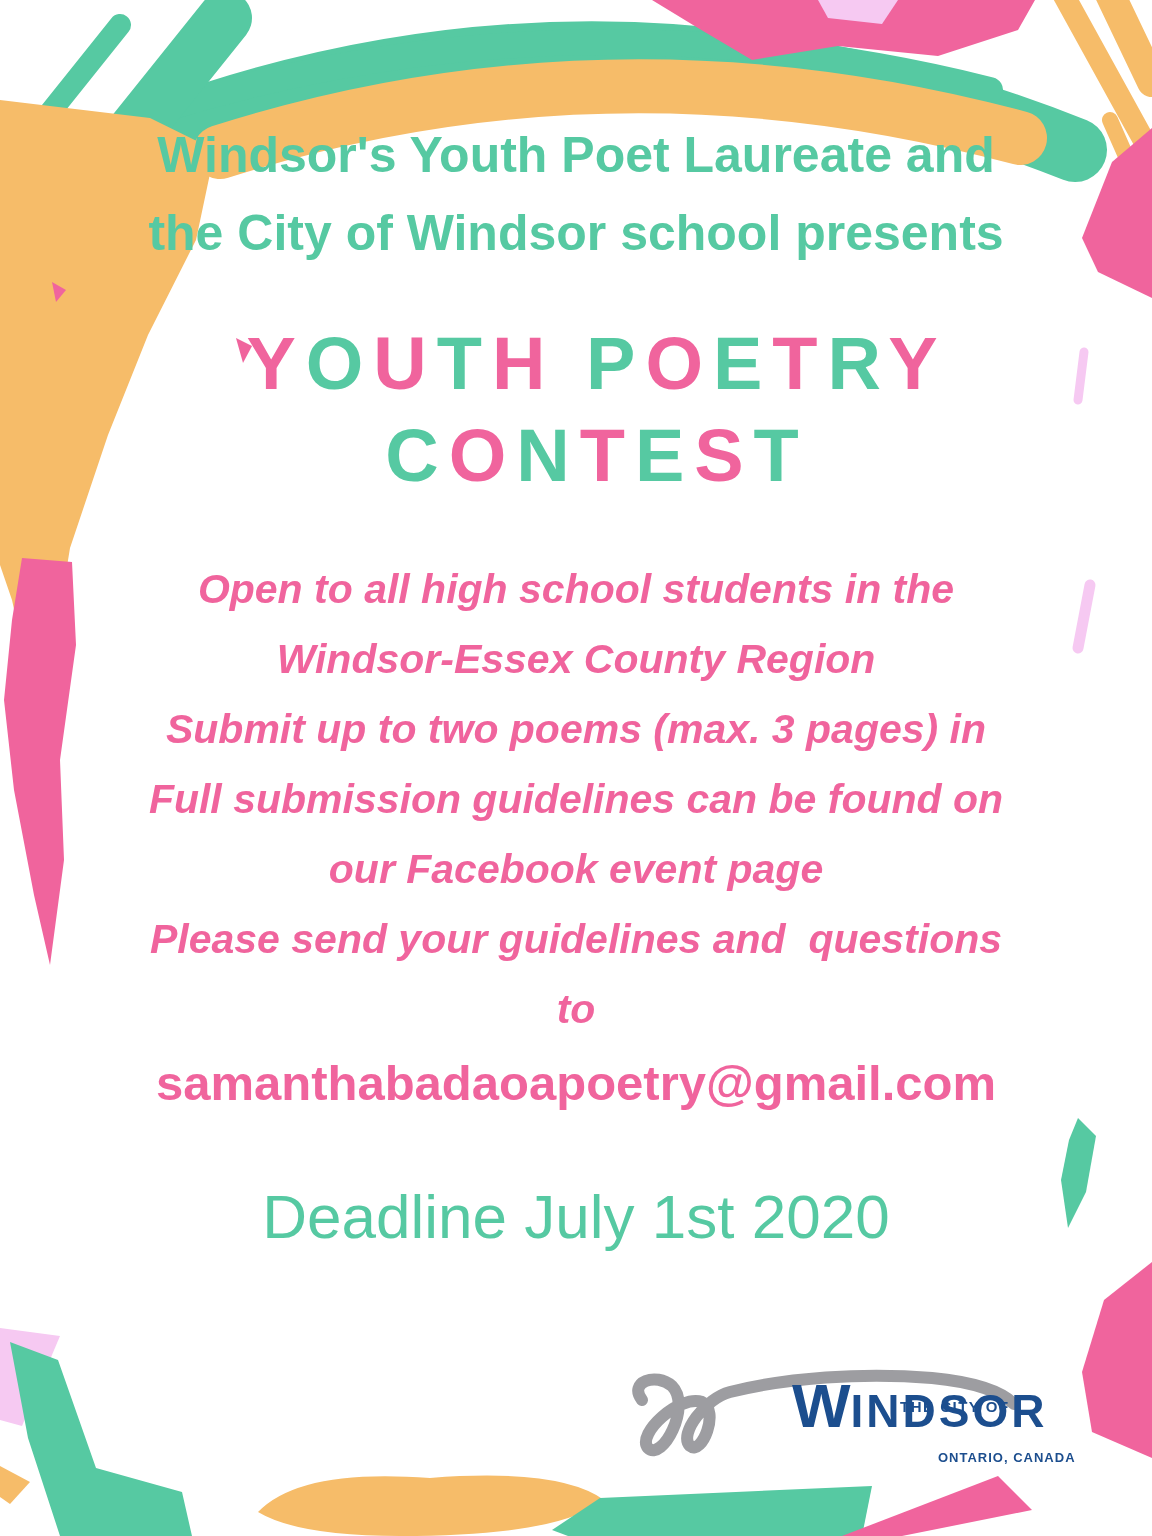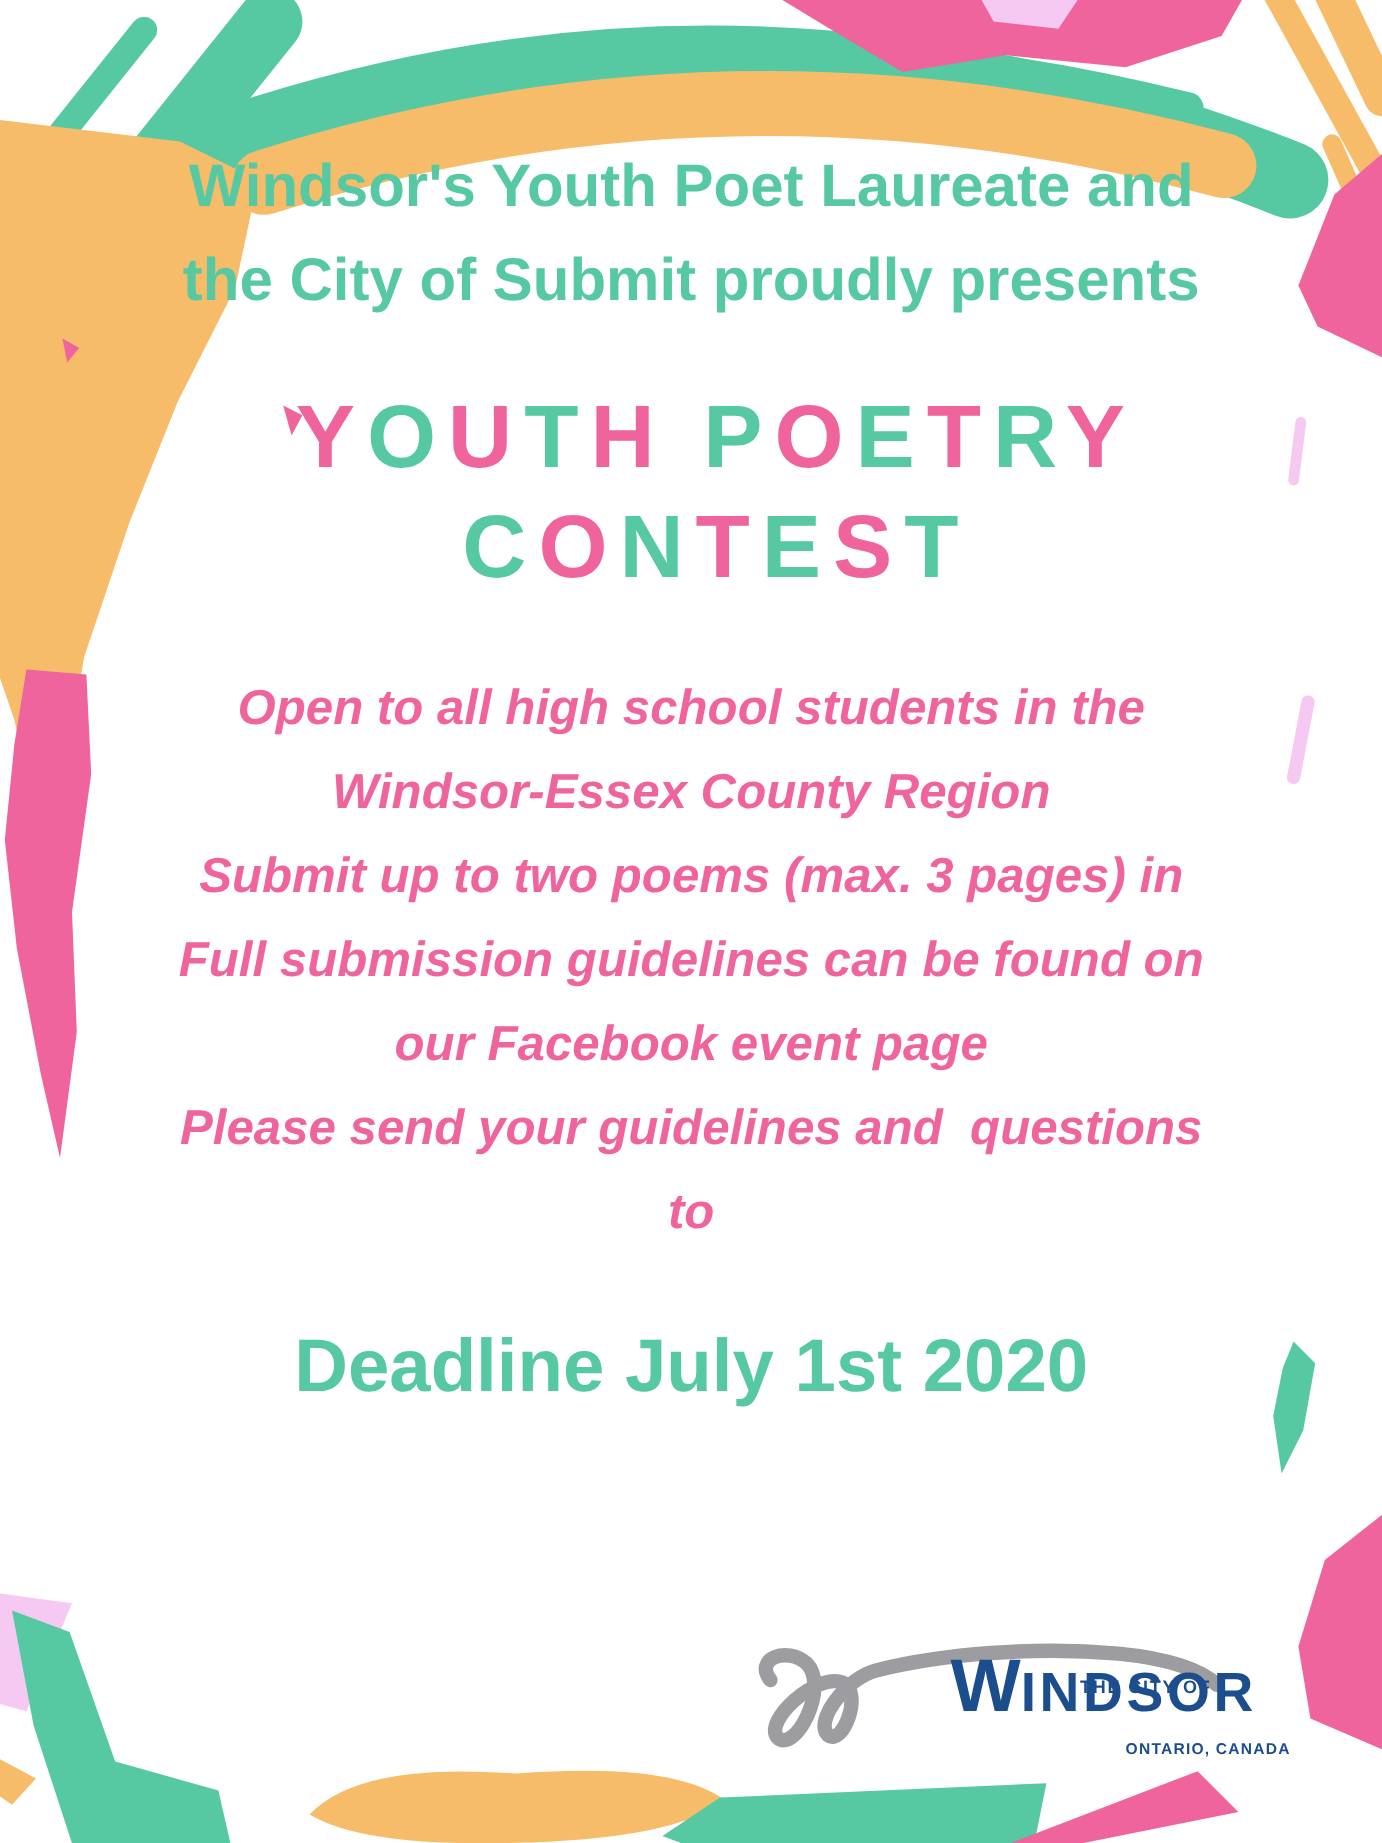--- a/index.html
+++ b/index.html
@@ -13,21 +13,21 @@
   .decor{position:absolute;inset:0;width:1152px;height:1536px;pointer-events:none;}
   .content{position:absolute;inset:0;text-align:center;}
   .intro{margin-top:116px;color:var(--teal,#56C9A2);font-size:50px;font-weight:700;line-height:78px;}
   .title{margin-top:46px;font-weight:800;font-size:74px;line-height:92px;letter-spacing:10px;padding-left:42px;}
   .title-line{white-space:pre;}
   .letter.pink{color:var(--pink,#F0649D);}
   .letter.teal{color:var(--teal,#56C9A2);}
   .body-block{margin-top:52px;color:var(--pink,#F0649D);font-weight:700;font-size:41px;line-height:70px;}
   .body-line{white-space:pre;font-style:italic;}
   .email-line{color:var(--pink,#F0649D);font-weight:700;font-size:49px;line-height:78px;white-space:pre;}
-  .deadline{margin-top:60px;color:var(--teal,#56C9A2);font-weight:700;font-size:62px;line-height:70px;}
+  .deadline{margin-top:60px;color:var(--teal,#56C9A2);font-weight:400;font-size:62px;line-height:70px;}
   .logo{position:absolute;left:600px;top:1368px;width:500px;height:120px;}
   .logo-swoosh-svg{position:absolute;left:0;top:0;}
   .logo-cityof{position:absolute;left:300px;top:30px;color:var(--navy,#1C4E8E);font-size:15px;font-weight:700;letter-spacing:1.5px;}
   .logo-word{position:absolute;left:192px;top:0;display:flex;align-items:baseline;color:var(--navy,#1C4E8E);}
   .logo-word .bigW{font-size:62px;font-weight:800;line-height:76px;}
   .logo-word .rest{font-size:46px;font-weight:800;letter-spacing:3px;}
   .logo-sub{position:absolute;left:338px;top:82px;color:var(--navy,#1C4E8E);font-size:13px;font-weight:700;letter-spacing:1px;}
 </style>
 </head>
 <body>
@@ -74,38 +74,39 @@
     <path d="M0 1466 L30 1482 L10 1504 L0 1497 Z" fill="var(--orange,#F6BC69)"></path>
 
     <path d="M552 1530 L600 1498 L872 1486 L862 1536 L568 1536 Z" fill="var(--teal,#56C9A2)"></path>
 
     <path d="M842 1536 L998 1476 L1032 1510 L902 1536 Z" fill="var(--pink,#F0649D)"></path>
   </svg>
 
   <div class="content">
     <div class="intro">
       <div>Windsor's Youth Poet Laureate and</div>
-      <div>the City of Submit proudly presents</div>
+      <div>the City of Windsor school presents</div>
     </div>
 
     <div class="title">
       <div class="title-line"><span class="letter pink">Y</span><span class="letter teal">O</span><span class="letter pink">U</span><span class="letter teal">T</span><span class="letter pink">H</span><span class="letter "> </span><span class="letter teal">P</span><span class="letter pink">O</span><span class="letter teal">E</span><span class="letter pink">T</span><span class="letter teal">R</span><span class="letter pink">Y</span></div>
       <div class="title-line"><span class="letter teal">C</span><span class="letter pink">O</span><span class="letter teal">N</span><span class="letter pink">T</span><span class="letter teal">E</span><span class="letter pink">S</span><span class="letter teal">T</span></div>
     </div>
 
     <div class="body-block">
       <div>
           <div class="body-line">Open to all high school students in the</div>
           <div class="body-line">Windsor-Essex County Region</div>
           <div class="body-line">Submit up to two poems (max. 3 pages) in</div>
           <div class="body-line">Full submission guidelines can be found on</div>
           <div class="body-line">our Facebook event page</div>
           <div class="body-line">Please send your guidelines and  questions</div>
           <div class="body-line">to</div>
         </div>
+      <div class="email-line">samanthabadaoapoetry@gmail.com</div>
     </div>
 
     <div class="deadline">Deadline July 1st 2020</div>
   </div>
 
   <div class="logo">
     <svg class="logo-swoosh-svg" width="500" height="120" viewBox="0 0 500 120" xmlns="http://www.w3.org/2000/svg">
       <path d="M42 32 C28 14 56 4 72 18 C92 38 62 94 48 80 C36 66 80 26 102 34 C120 42 102 88 90 78 C78 66 106 30 130 24 C186 10 262 4 332 10 C374 14 402 24 414 36" fill="none" stroke="var(--gray,#9D9DA1)" stroke-width="12" stroke-linecap="round"></path>
     </svg>
     <div class="logo-cityof">THE CITY OF</div>

